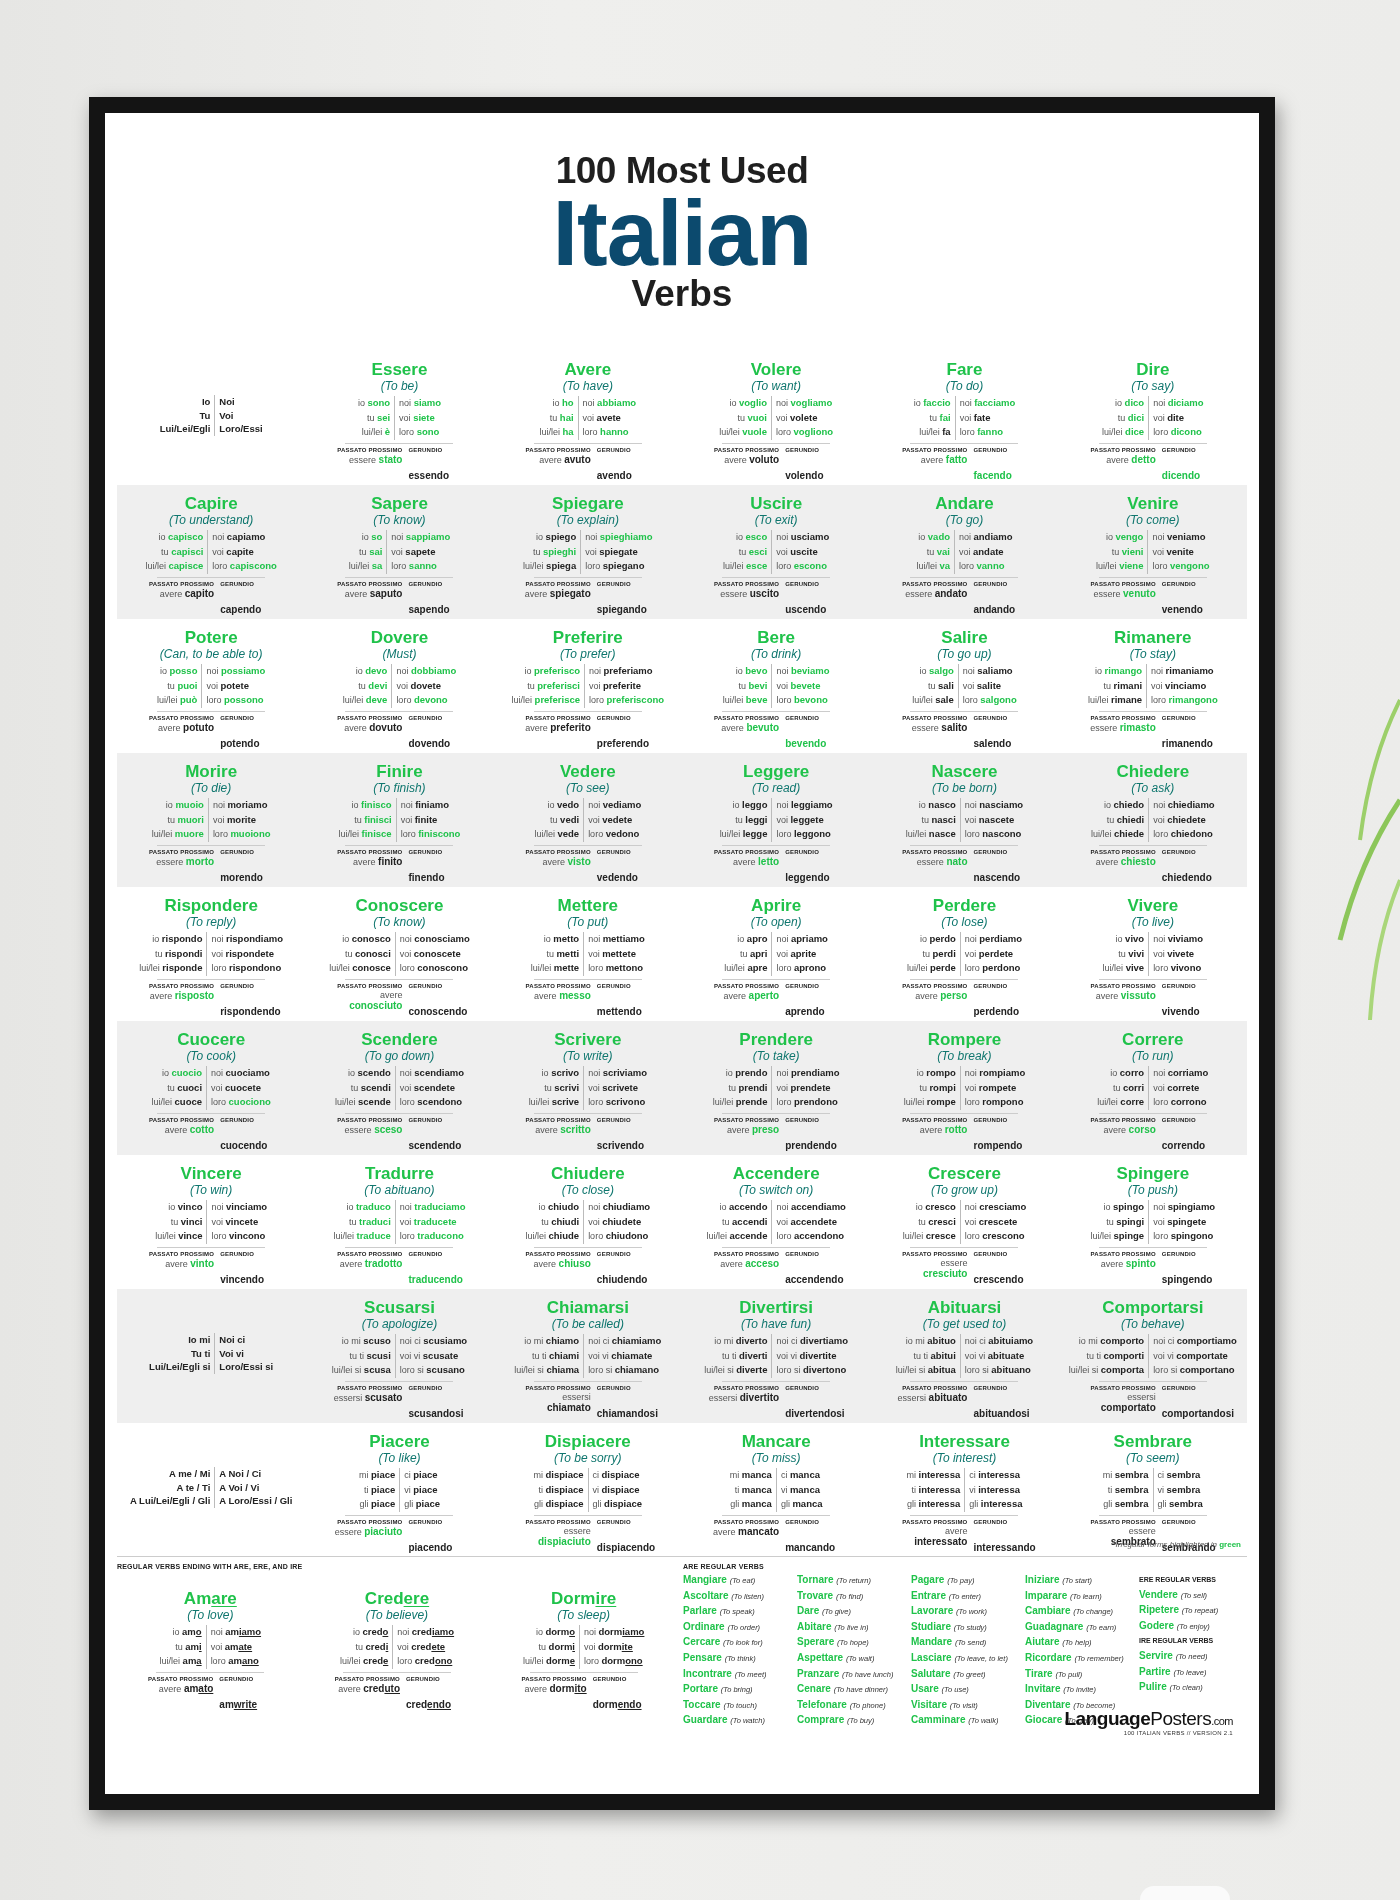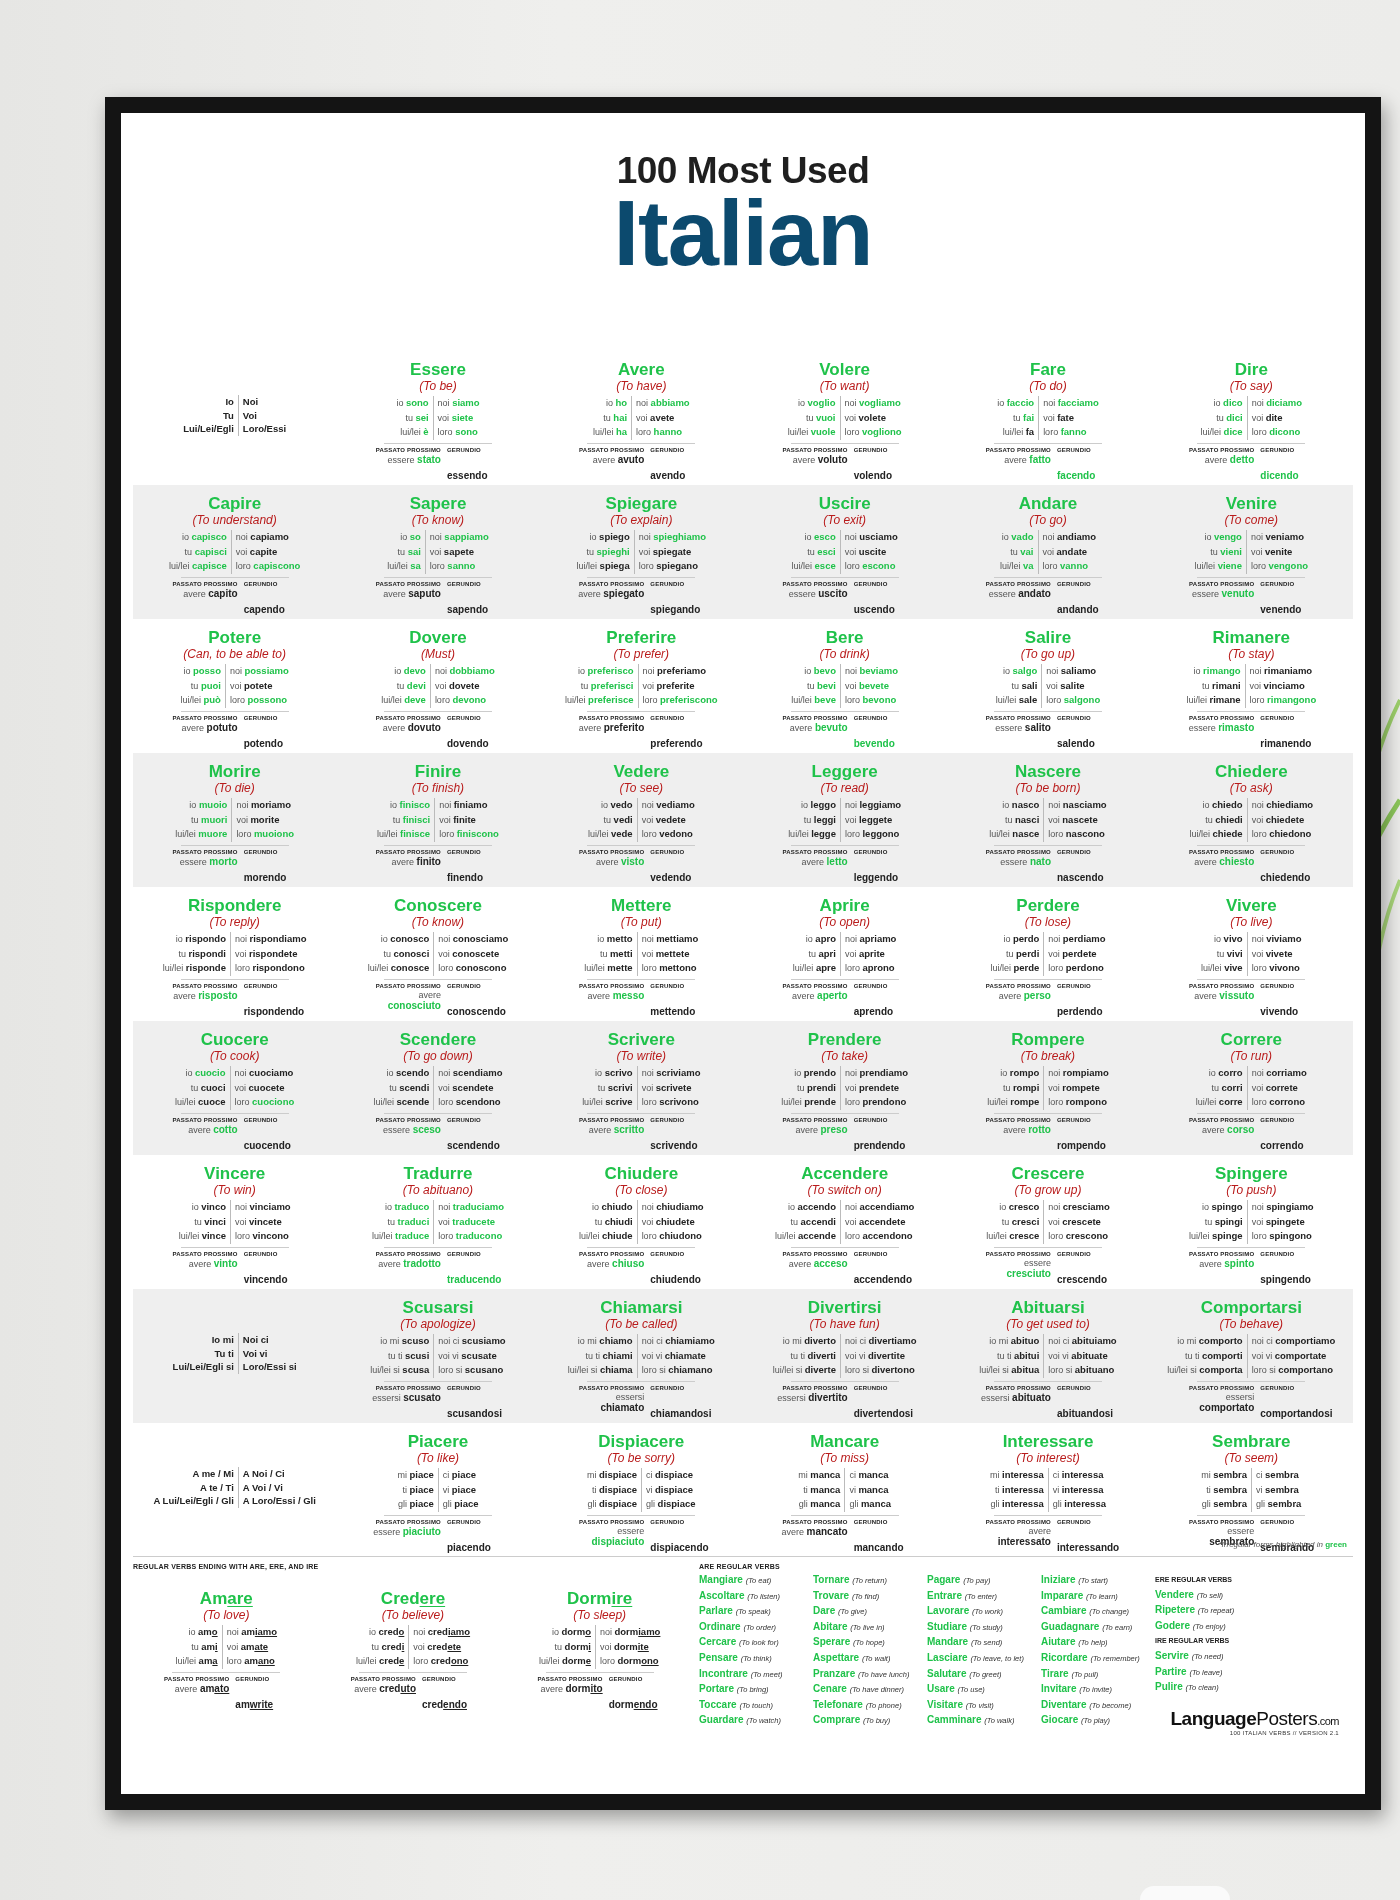--- a/index.html
+++ b/index.html
@@ -1,30 +1,30 @@
 <!DOCTYPE html>
 <html><head>
 <meta charset="utf-8">
 <style>
   html,body{margin:0;padding:0;}
   body{width:1400px;height:1900px;background:linear-gradient(90deg,#e6e6e4 0%,#efefed 40%,#ececea 100%);position:relative;overflow:hidden;font-family:"Liberation Sans",sans-serif;}
   .plant{position:absolute;right:0;top:640px;width:70px;height:400px;}
-  .frame{position:absolute;left:105px;top:97px;width:1276px;height:1713px;background:#141414;box-shadow:4px 8px 18px rgba(0,0,0,.35);}
+  .frame{position:absolute;left:89px;top:97px;width:1186px;height:1713px;background:#141414;box-shadow:4px 8px 18px rgba(0,0,0,.35);}
   .poster{position:absolute;left:16px;top:16px;right:16px;bottom:16px;background:#fff;}
   .title{position:absolute;left:0;right:0;top:38px;text-align:center;color:#1f1f1f;}
   .t1{font-weight:bold;font-size:37px;letter-spacing:-0.5px;line-height:40px;}
   .t2{font-weight:bold;font-size:92px;color:#0c4a6e;line-height:84px;letter-spacing:-1px;}
   .t3{font-weight:bold;font-size:37px;line-height:38px;}
   .rows{position:absolute;left:12px;right:12px;top:238px;}
   .row{height:134px;display:grid;grid-template-columns:repeat(6,1fr);position:relative;}
   .row.grey{background:#efefef;}
   .card{text-align:center;padding-top:10px;position:relative;}
   .vname{color:#1fc24a;font-weight:bold;font-size:17px;line-height:18px;}
   .vname u{text-decoration:underline;text-underline-offset:2px;}
-  .vtrans{font-style:italic;font-size:12px;color:#b91c1c;line-height:15px;}
+  .vtrans{font-style:italic;font-size:12px;color:#0f766e;line-height:15px;}
   .conj{display:flex;justify-content:center;margin-top:2px;align-items:flex-end;}
   .col{font-size:9px;line-height:13.5px;color:#555;}
   .col.l{text-align:right;padding-right:4px;border-right:1px solid #bbb;}
   .col.r{text-align:left;padding-left:4px;}
   .col b{color:#222;font-size:9.5px;}
   .col b.g{color:#1fc24a;}
   .sep{width:108px;height:1px;background:#ccc;margin:3px auto 3px;}
   .pp{display:flex;justify-content:center;font-size:6px;font-weight:bold;color:#222;letter-spacing:.2px;}
   .pp span{display:inline-block;}
   .pp .a{text-align:right;width:72px;padding-right:6px;}
@@ -61,20 +61,21 @@
   <path d="M70 60 Q40 120 30 200" stroke="#9ccf6a" stroke-width="4" fill="none"></path>
   <path d="M70 160 Q30 220 10 300" stroke="#8cc65a" stroke-width="5" fill="none"></path>
   <path d="M70 240 Q45 300 40 380" stroke="#a9d67a" stroke-width="4" fill="none"></path>
 </svg>
 
 <div class="frame">
   <div class="poster">
     <div class="title">
       <div class="t1">100 Most Used</div>
       <div class="t2">Italian</div>
+      <div class="t3">Verbs</div>
     </div>
 
     <div class="rows" id="rows">
         <div class="row" style="height: 134px;">
           <div class="card">
             <div class="pron">
               <div class="col l">
                 <div>Io</div>
                 <div>Tu</div>
                 <div>Lui/Lei/Egli</div>

